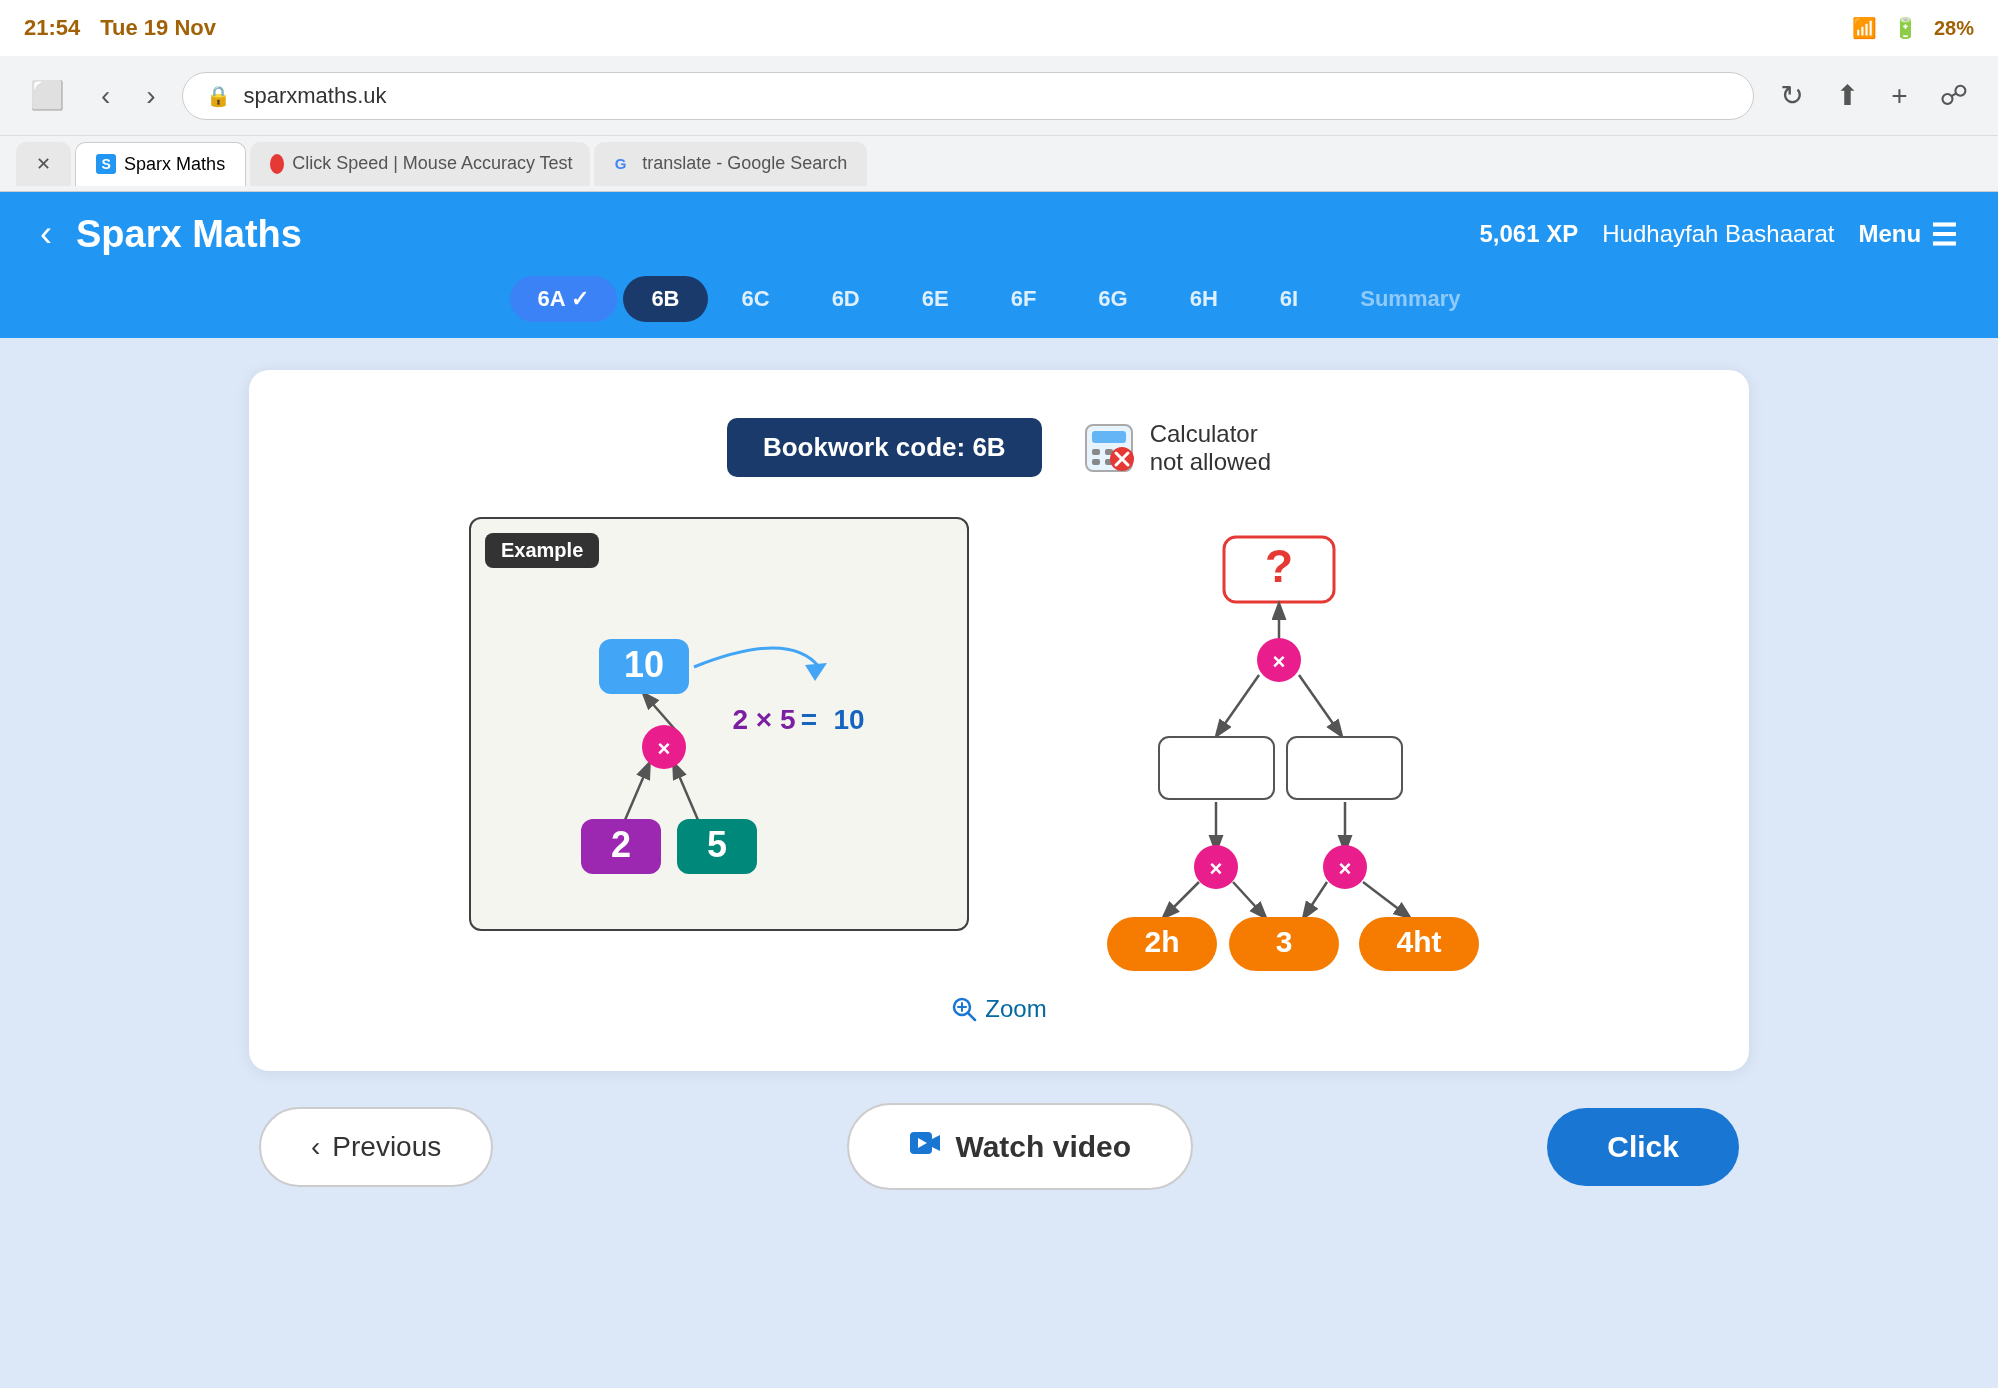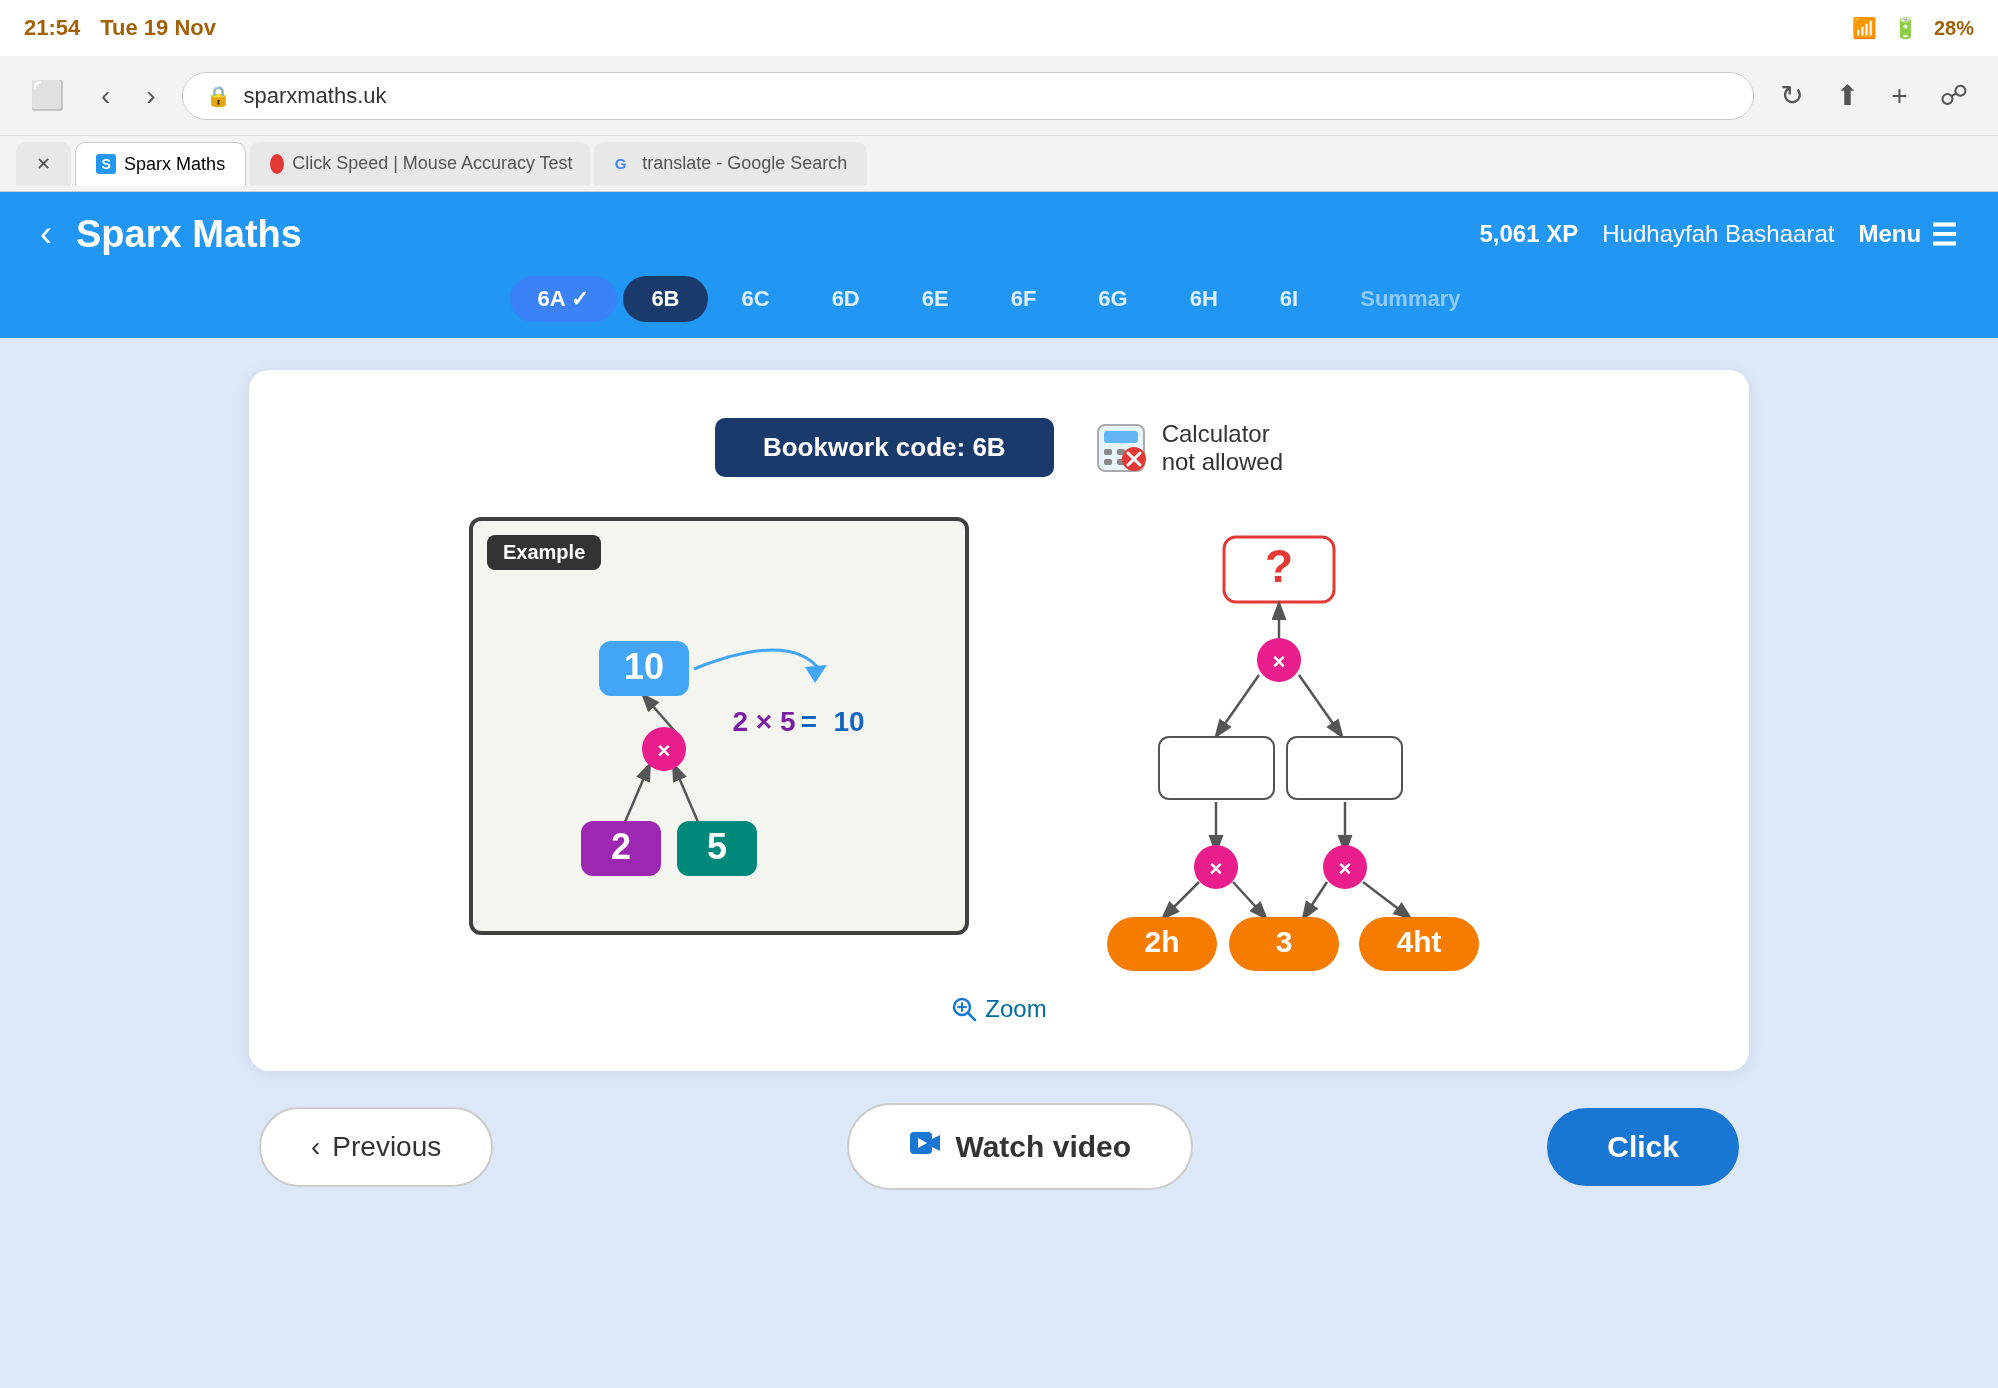--- a/index.html
+++ b/index.html
@@ -226,21 +226,21 @@
     .top-info {
       display: flex;
       align-items: center;
       justify-content: center;
       gap: 40px;
       margin-bottom: 40px;
     }
     .bookwork-code {
       background: #1a3a6b;
       color: white;
-      padding: 14px 48px;
+      padding: 14px 36px;
       border-radius: 10px;
       font-size: 26px;
       font-weight: 600;
     }
     .calculator-info {
       display: flex;
       align-items: center;
       gap: 14px;
       font-size: 24px;
       color: #333;
@@ -261,21 +261,21 @@
       display: flex;
       align-items: flex-start;
       justify-content: center;
       gap: 80px;
       margin-bottom: 40px;
     }
 
     
     .example-box {
       background: #f5f5f0;
-      border: 4px solid #404040;
+      border: 2px solid #404040;
       border-radius: 12px;
       padding: 40px 50px 40px 50px;
       position: relative;
       width: 500px;
       min-height: 380px;
       display: flex;
       flex-direction: column;
       align-items: center;
     }
     .example-label {

